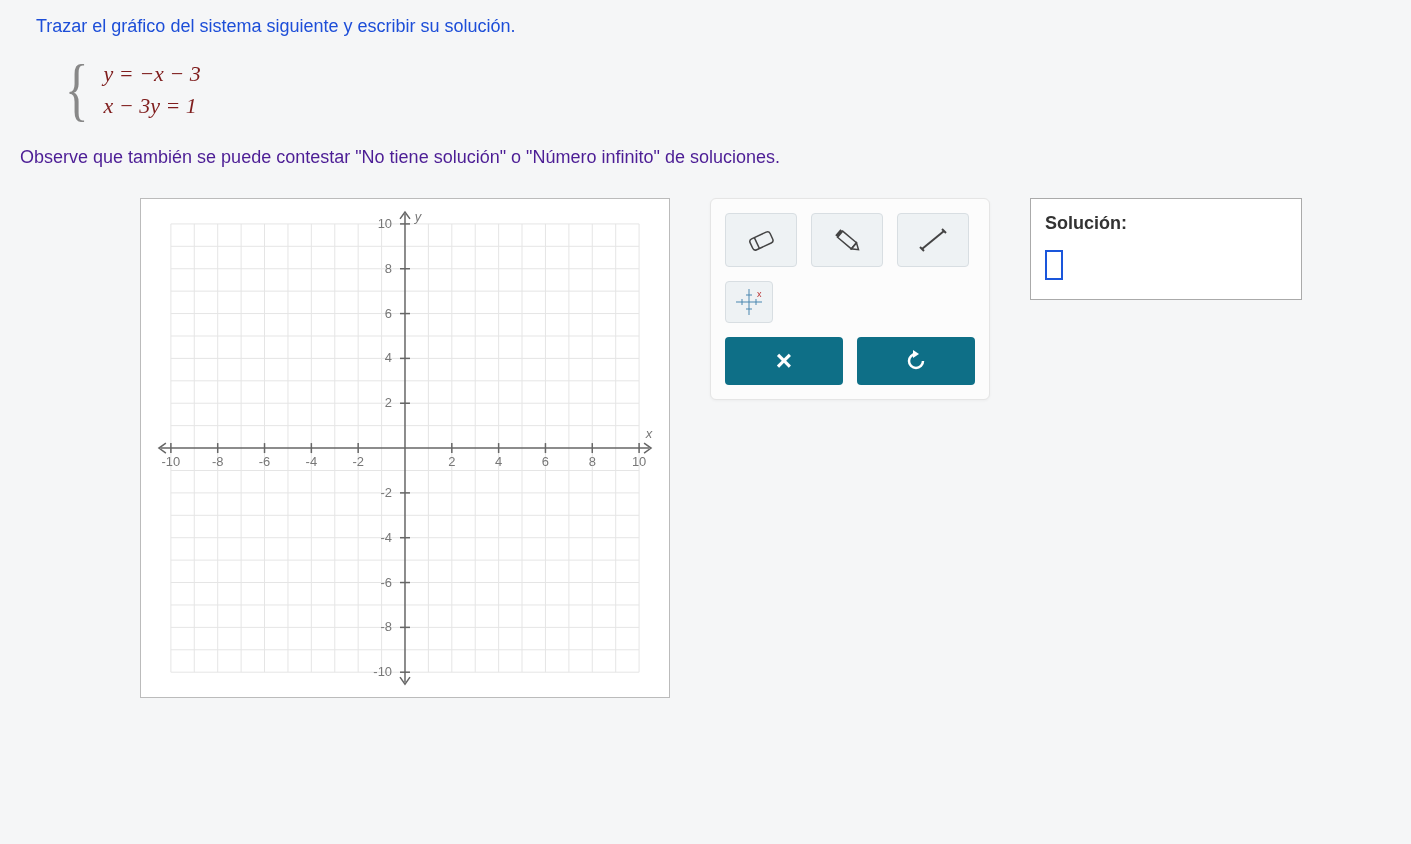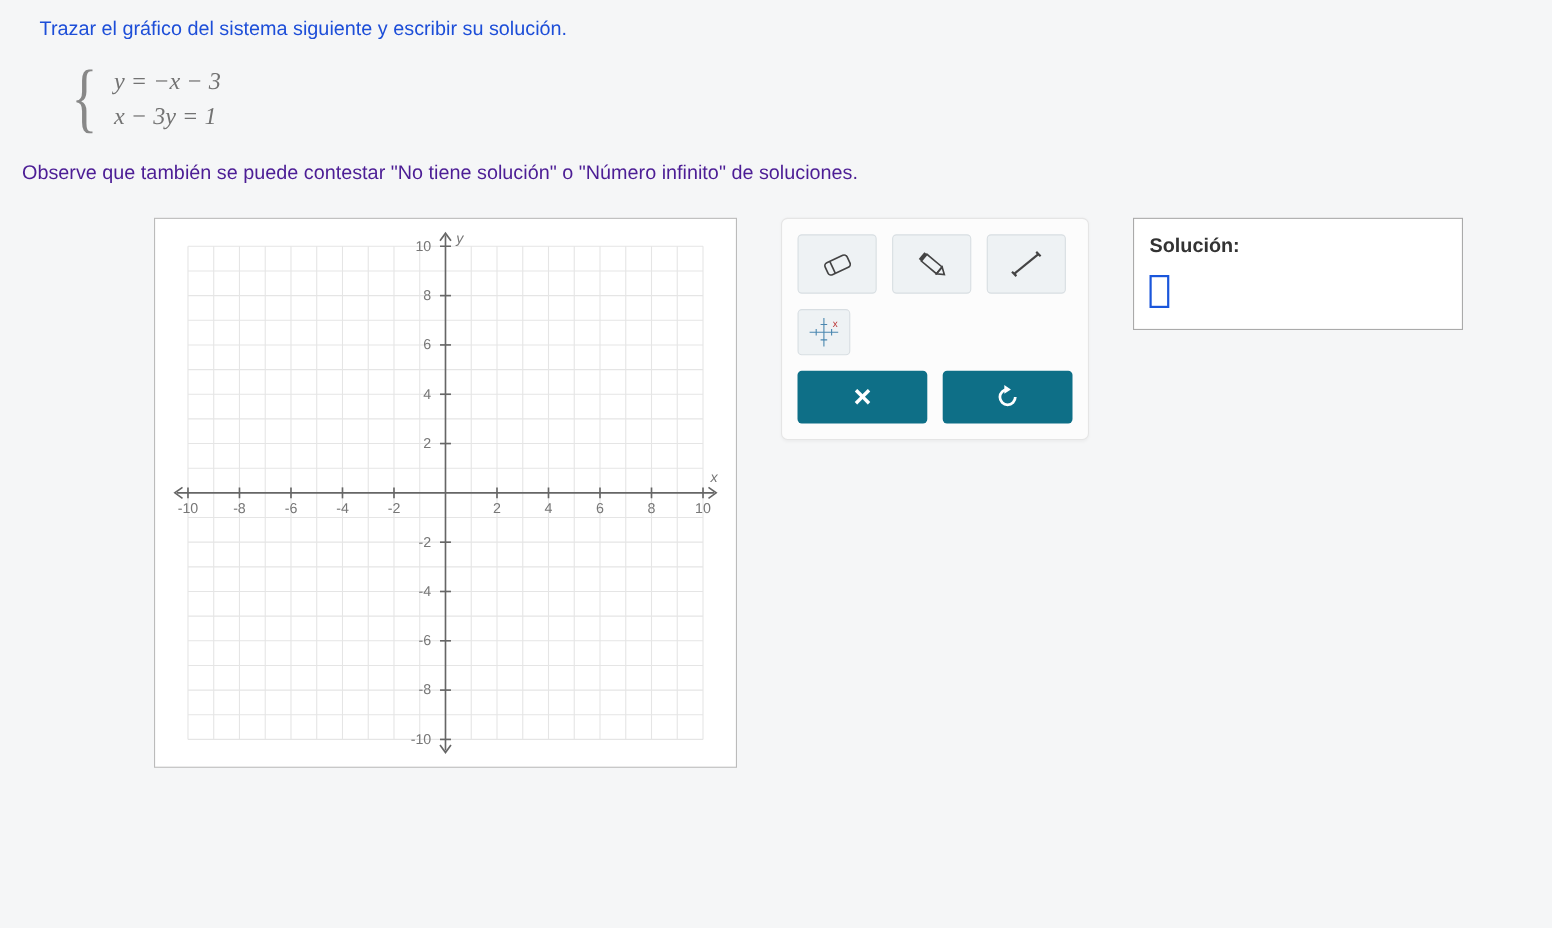--- a/index.html
+++ b/index.html
@@ -14,21 +14,21 @@
   .prompt { color: #1d4ed8; margin: 0 0 18px 16px; }
   .eqwrap { display: flex; align-items: center; margin: 10px 0 22px 40px; }
   .brace {
     font-size: 70px;
     line-height: 70px;
     color: #888;
     font-family: 'Times New Roman', serif;
     margin-right: 10px;
     transform: scaleX(0.7);
   }
-  .eqs { font-family: 'Times New Roman', serif; font-size: 22px; font-style: italic; color: #737373; }
+  .eqs { font-family: 'Times New Roman', serif; font-size: 22px; font-style: italic; color: #7f1d1d; }
   .eqs div { margin: 6px 0; }
   .note { margin: 0 0 30px 0; color: #4c1d95; }
 
   .workarea { display: flex; align-items: flex-start; gap: 40px; padding-left: 120px; }
 
   
   .graphbox {
     width: 530px; height: 500px; background: #fff;
     border: 1px solid #bbb; position: relative; font-size: 13px; color: #888;
   }
@@ -57,21 +57,21 @@
     height: 48px;
     background: #0e6f87;
     border-radius: 4px;
     display: flex; align-items: center; justify-content: center;
     color: #fff; font-size: 24px;
     cursor: pointer;
   }
 
   
   .solbox {
-    width: 300px;
+    width: 272px;
     border: 1px solid #aaa;
     background: #fff;
     padding: 14px;
   }
   .solbox .label { font-weight: bold; color: #333; margin-bottom: 16px; }
   .solinput {
     width: 18px; height: 30px;
     border: 2px solid #1a56db;
     display: inline-block;
   }

